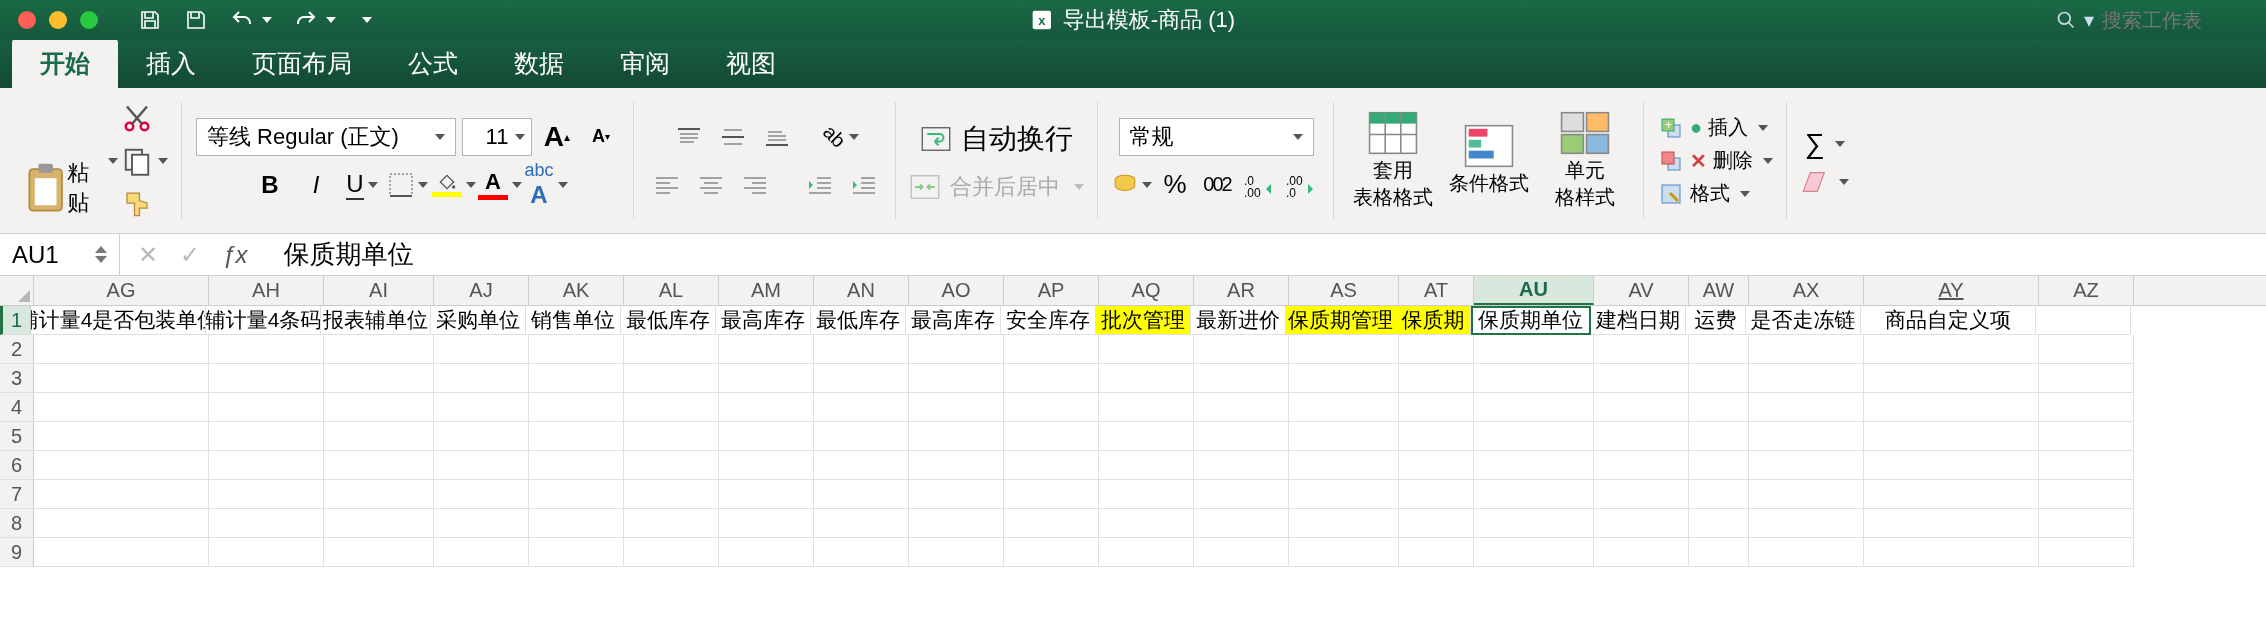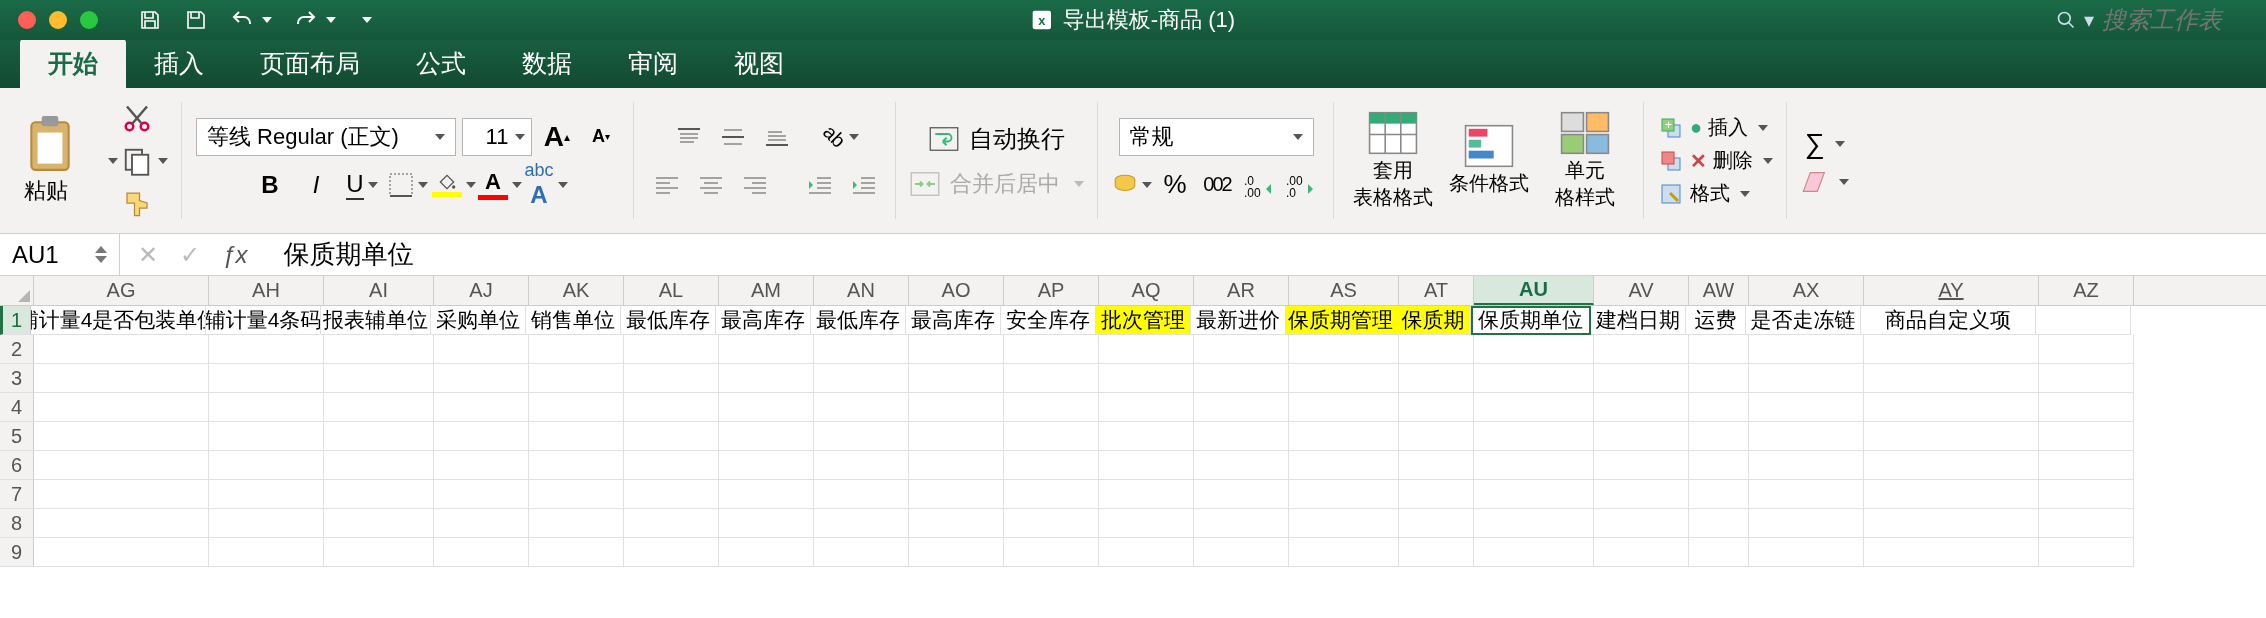--- a/index.html
+++ b/index.html
@@ -8,30 +8,30 @@
   .traffic { display: flex; gap: 13px; padding-left: 18px; }
   .dot { width: 18px; height: 18px; border-radius: 50%; }
   .dot.red { background: #ff5f57; }
   .dot.yellow { background: #febc2e; }
   .dot.green { background: #28c840; }
   .qat { display: flex; align-items: center; margin-left: 40px; gap: 22px; }
   .qat .ic { width: 24px; height: 24px; fill: #fff; stroke: #fff; }
   .title-center { position: absolute; left: 50%; transform: translateX(-50%); display:flex; align-items:center; gap:10px; font-size: 22px; }
   .excel-file-ic { width: 22px; height: 22px; }
   .search-box { position: absolute; right: 14px; display:flex; align-items:center; gap:8px; color:#cde; font-size:20px; }
-  .search-box input { border:none; background:transparent; color:#cde; font-size:24px; width:150px; outline:none;font-style:italic; }
-  .tabbar { height: 48px; background: linear-gradient(#185e40,#124a32); display:flex; align-items:flex-end; padding-left:20px; color:#fff; }
+  .search-box input { border:none; background:transparent; color:#cde; font-size:20px; width:150px; outline:none; }
+  .tabbar { height: 48px; background: linear-gradient(#185e40,#124a32); display:flex; align-items:flex-end; padding-left:12px; color:#fff; }
   .tab { padding: 8px 28px; font-size: 25px; cursor:pointer; }
   .tab.active { background:#f3f2f1; color:#1a6b47; font-weight:600; border-radius:4px 4px 0 0; }
   .ribbon { height: 146px; background: #f3f2f1; border-bottom:1px solid #d0d0d0; display:flex; align-items:stretch; padding:4px 10px; }
   .group { display:flex; flex-direction:column; align-items:center; justify-content:center; padding:0 14px; position:relative; }
   .group::after { content:""; position:absolute; right:0; top:10px; bottom:10px; width:1px; background:#d9d9d9; }
   .group:last-child::after { display:none; }
   .clipboard { display:flex; }
-  .clipboard .paste { display:flex; flex-direction:column; align-items:flex-start; justify-content:center; width:80px; }
+  .clipboard .paste { display:flex; flex-direction:row; align-items:flex-end; justify-content:center; width:80px; }
   .clipboard .paste .ic { width:52px; height:58px; }
   .clipboard .paste span { font-size:22px; margin-top:2px; }
   .clipboard .side { display:flex; flex-direction:column; gap:12px; margin-left:4px; }
   .clipboard .side .ic { width:30px; height:30px; }
   .row { display:flex; align-items:center; gap:6px; }
   .font-select { width:260px; height:38px; border:1px solid #b5b5b5; background:#fff; display:flex; align-items:center; padding:0 10px; font-size:22px; justify-content:space-between; }
   .size-select { width:70px; height:38px; border:1px solid #b5b5b5; background:#fff; display:flex; align-items:center; justify-content:center; font-size:22px; position:relative; }
   .size-select .tri { position:absolute; right:6px; }
   .btn-ic { display:flex; align-items:center; justify-content:center; height:38px; min-width:38px; font-size:24px; cursor:pointer; }
   .tri { width:0; height:0; border-left:5px solid transparent; border-right:5px solid transparent; border-top:6px solid #555; display:inline-block; margin-left:4px; }
@@ -296,21 +296,21 @@
             <line x1="10" y1="4" x2="24" y2="4" stroke="#555"></line>
             <line x1="10" y1="9" x2="24" y2="9" stroke="#555"></line>
             <line x1="10" y1="14" x2="24" y2="14" stroke="#555"></line>
             <line x1="2" y1="19" x2="24" y2="19" stroke="#555"></line>
           </svg>
         </div>
     </div>
   </div>
 
   <div class="group">
-    <div class="row" style="font-size:24px; gap:10px;justify-content:space-between;">
+    <div class="row" style="font-size:28px; gap:10px;justify-content:space-between;">
       <svg width="30" height="26" viewBox="0 0 24 20">
           <rect x="1" y="1" width="22" height="18" fill="none" stroke="#555"></rect>
           <path d="M5 6h10a3 3 0 010 6h-4m0 0l3-3m-3 3l3 3" fill="none" stroke="#3b7" stroke-width="1.5"></path>
         </svg>
       <span>自动换行</span>
     </div>
     <div class="row" style="font-size:22px; gap:10px; margin-top:14px; color:#aaa;">
       <svg width="30" height="26" viewBox="0 0 24 20">
           <rect x="1" y="1" width="22" height="18" fill="none" stroke="#bbb"></rect>
           <path d="M4 10h6m-2-2l2 2-2 2 M20 10h-6m2-2l-2 2 2 2" stroke="#8c8" stroke-width="1.5" fill="none"></path>

